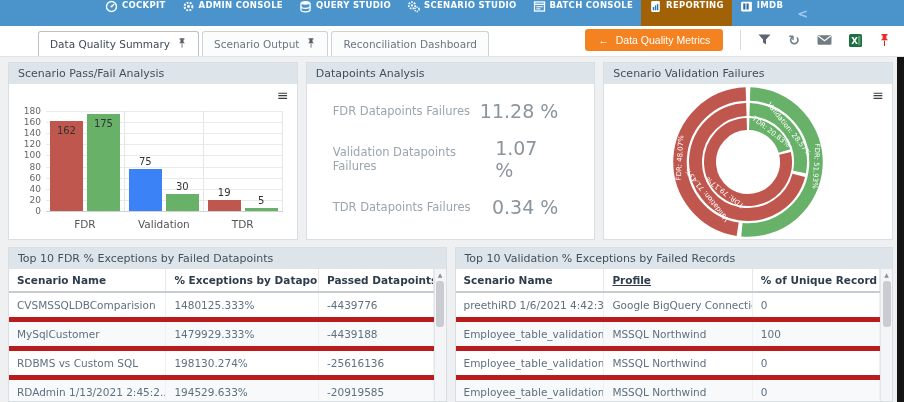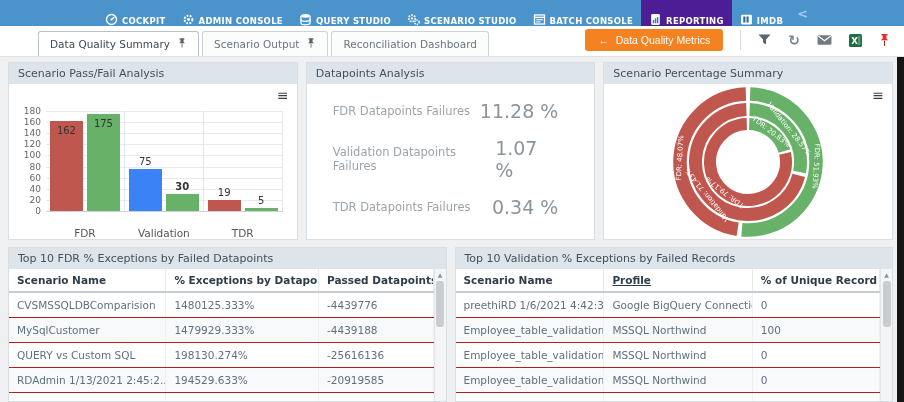--- a/index.html
+++ b/index.html
@@ -2,22 +2,22 @@
 <html><head>
 <meta charset="utf-8">
 <style>
   * { box-sizing: border-box; margin: 0; padding: 0; }
   html,body { width:904px; height:402px; overflow:hidden; }
   body { font-family:"DejaVu Sans",sans-serif; background:#eef0f2; position:relative; }
 
   
   .navbar { height:26px; background:#4a94cb; display:flex; align-items:stretch; color:#fff; }
   .brand { font-size:14px; font-weight:normal; letter-spacing:.3px; padding:0 14px 0 10px; display:flex; align-items:center;margin-top:36px; }
-  .nav-item { display:flex; align-items:flex-end; gap:4px; padding:0 8px; font-size:8.5px; font-weight:bold; letter-spacing:.3px; cursor:pointer; white-space:nowrap; }
-  .nav-item.active { background:#4c1d95; }
+  .nav-item { display:flex; align-items:flex-start; gap:4px; padding:0 8px; font-size:8.5px; font-weight:bold; letter-spacing:.3px; cursor:pointer; white-space:nowrap; }
+  .nav-item.active { background:#a16207; }
   .nav-icon { width:13px; height:13px; display:inline-flex; align-items:center; justify-content:center; font-size:11px; line-height:1; }
   .chevron { display:flex; align-items:center; color:#a3cdef; font-size:13px; font-weight:bold; padding:0 6px; cursor:pointer; }
 
   
   .tabbar { height:31px; background:#fff; border-bottom:1px solid #e0e3e6; display:flex; align-items:flex-end; padding-left:38px; }
   .tab { height:25px; display:flex; align-items:center; gap:7px; padding:0 11px; border:1px solid #cdd2d7; border-bottom:none; border-radius:3px 3px 0 0; font-size:10.5px; color:#6b7680; background:#fbfcfc; margin-right:3px; cursor:pointer; white-space:nowrap; }
   .tab.active { background:#fff; color:#3d4a56; border-color:#b9c0c7; }
   .tab-controls { margin-left:auto; display:flex; align-items:center; gap:17px; padding:0 14px 5px 0; }
   .metrics-btn { background:#f58220; color:#fff; font-size:10.5px; border:none; border-radius:3px; padding:5px 13px; display:flex; gap:7px; align-items:center; cursor:pointer; }
   .ctrl-divider { width:1px; height:20px; background:#d7dbdf; }
@@ -34,35 +34,35 @@
   .burger { position:absolute; top:4px; right:8px; font-size:14px; color:#3c3c3c; cursor:pointer; line-height:1; }
 
   
   .bar-plot { position:absolute; left:37px; right:14px; top:27px; bottom:27px; border-bottom:1px solid #cfd3d6; display:flex; }
   .gridline { position:absolute; left:0; right:0; height:1px; background:#e8eaeb; }
   .tick-label { position:absolute; right:calc(100% + 5px); transform:translateY(-50%); font-size:9px; color:#666; }
   .bar-group { flex:1; position:relative; display:flex; align-items:flex-end; justify-content:center; gap:4px; border-right:1px solid #e4e6e8; }
   .bar-group:first-child { border-left:1px solid #e4e6e8; }
   .bar { width:33px; position:relative; }
   .bar-label { position:absolute; left:50%; transform:translateX(-50%); font-size:10px; color:#333; }
-  .cat-label { position:absolute; top:calc(100% + 7px); left:0; right:0; text-align:center; font-size:10.5px; color:#555;margin-top:9px; }
+  .cat-label { position:absolute; top:calc(100% + 7px); left:0; right:0; text-align:center; font-size:10.5px; color:#555; }
 
   
   .dp-body { display:flex; flex-direction:column; justify-content:space-around; padding:8px 36px 14px 26px; }
   .dp-row { display:flex; justify-content:space-between; align-items:center; }
   .dp-label { font-size:11.5px; color:#9aa5ae; }
   .dp-value { font-size:19px; color:#8b959d; }
 
   
   .donut-body { display:flex; align-items:center; justify-content:center; }
 
   
   .rd-table { width:calc(100% - 12px); border-collapse:collapse; table-layout:fixed; }
   .rd-table th { font-weight:bold; color:#2e3d4c; text-align:left; font-size:10.5px; padding:5px 8px; border-bottom:2px solid #c6ccd2; border-right:1px solid #e6e9ec; white-space:nowrap; overflow:hidden; cursor:pointer; }
-  .rd-table td { color:#5f7080; font-size:10.5px; padding:6px 8px; border-bottom:1px solid #b91c1c; border-right:1px solid #eef0f2; white-space:nowrap; overflow:hidden; }
+  .rd-table td { color:#5f7080; font-size:10.5px; padding:6px 8px; border-bottom:5px solid #b91c1c; border-right:1px solid #eef0f2; white-space:nowrap; overflow:hidden; }
   .rd-table tbody tr:nth-child(even) { background:#f7f9fa; }
   .vscroll { position:absolute; top:0; right:0; bottom:0; width:12px; background:#f4f5f6; border-left:1px solid #e3e5e8; display:flex; flex-direction:column; align-items:center; cursor:pointer; }
   .vscroll .arrow { font-size:6px; color:#8a9199; padding-top:2px; }
   .vscroll .thumb { width:8px; height:46px; background:#c9cdd2; border-radius:3px; margin-top:3px; }
 
   .edge-strip { position:absolute; right:0; top:57px; bottom:0; width:7px; background:#141414; }
 </style>
 </head>
 <body>
 
@@ -236,21 +236,21 @@
               <div class="bar" style="height: 97.2222%; background: rgb(103, 177, 104);">
                 <span class="bar-label" style="top: 4px;">175</span>
               </div>
               <span class="cat-label">FDR</span>
             </div>
             <div class="bar-group">
               <div class="bar" style="height: 41.6667%; background: #3b82f6;">
                 <span class="bar-label" style="bottom: calc(100% + 2px);">75</span>
               </div>
               <div class="bar" style="height: 16.6667%; background: rgb(103, 177, 104);">
-                <span class="bar-label" style="bottom: calc(100% + 2px); font-weight: bold;">30</span>
+                <span class="bar-label" style="bottom: calc(100% + 2px);">30</span>
               </div>
               <span class="cat-label">Validation</span>
             </div>
             <div class="bar-group">
               <div class="bar" style="height: 10.5556%; background: rgb(192, 87, 78);">
                 <span class="bar-label" style="bottom: calc(100% + 2px);">19</span>
               </div>
               <div class="bar" style="height: 2.77778%; background: rgb(103, 177, 104);">
                 <span class="bar-label" style="bottom: calc(100% + 2px);">5</span>
               </div>
@@ -272,21 +272,21 @@
           <span class="dp-value">1.07 %</span>
         </div>
         <div class="dp-row">
           <span class="dp-label">TDR Datapoints Failures</span>
           <span class="dp-value">0.34 %</span>
         </div>
       </div>
     </div>
 
     <div class="panel">
-      <div class="panel-header">Scenario Percentage Summary</div>
+      <div class="panel-header">Scenario Validation Failures</div>
       <div class="panel-body donut-body">
         <span class="burger">≡</span>
         <svg id="donut" width="152" height="152" viewBox="0 0 152 152">
             <path d="M78.13593161731272 8.033553895130254 A68 68 0 1 1 69.89844792496653 143.72570459047034" stroke="#67b168" stroke-width="13.5" fill="none"></path>
             <text x="143.8750431048511" y="80.12050039614198" fill="#fff" font-size="7" text-anchor="middle" dominant-baseline="central" transform="rotate(93.474 143.8750431048511 80.12050039614198)">FDR: 51.93%</text>
             <path d="M65.65795576749517 143.20894375820018 A68 68 0 0 1 73.86406838268726 8.033553895130254" stroke="#c0574e" stroke-width="13.5" fill="none"></path>
             <text x="8.124956895148898" y="71.87949960385806" fill="#fff" font-size="7" text-anchor="middle" dominant-baseline="central" transform="rotate(273.474 8.124956895148898 71.87949960385806)">FDR: 48.07%</text>
             <path d="M77.64906485160174 23.52590558079909 A52.5 52.5 0 0 1 127.52631433833174 86.06424019523723" stroke="#67b168" stroke-width="13" fill="none"></path>
             <text x="117.04468372499855" y="43.26494328835156" fill="#fff" font-size="7" text-anchor="middle" dominant-baseline="central" transform="rotate(51.426 117.04468372499855 43.26494328835156)">Validation: 28.57%</text>
             <path d="M126.79270005652523 89.27974476290348 A52.5 52.5 0 1 1 74.35093514839826 23.52590558079909" stroke="#c0574e" stroke-width="13" fill="none"></path>
@@ -318,21 +318,21 @@
                 <td>CVSMSSQLDBComparision</td>
                 <td>1480125.333%</td>
                 <td>-4439776</td>
               </tr>
               <tr>
                 <td>MySqlCustomer</td>
                 <td>1479929.333%</td>
                 <td>-4439188</td>
               </tr>
               <tr>
-                <td>QUERY vs Custom SQL</td>
+                <td>RDBMS vs Custom SQL</td>
                 <td>198130.274%</td>
                 <td>-25616136</td>
               </tr>
               <tr>
                 <td>RDAdmin 1/13/2021 2:45:2...</td>
                 <td>194529.633%</td>
                 <td>-20919585</td>
               </tr>
               <tr>
                 <td>vinayRD 12/23/2020 12:09:...</td>

